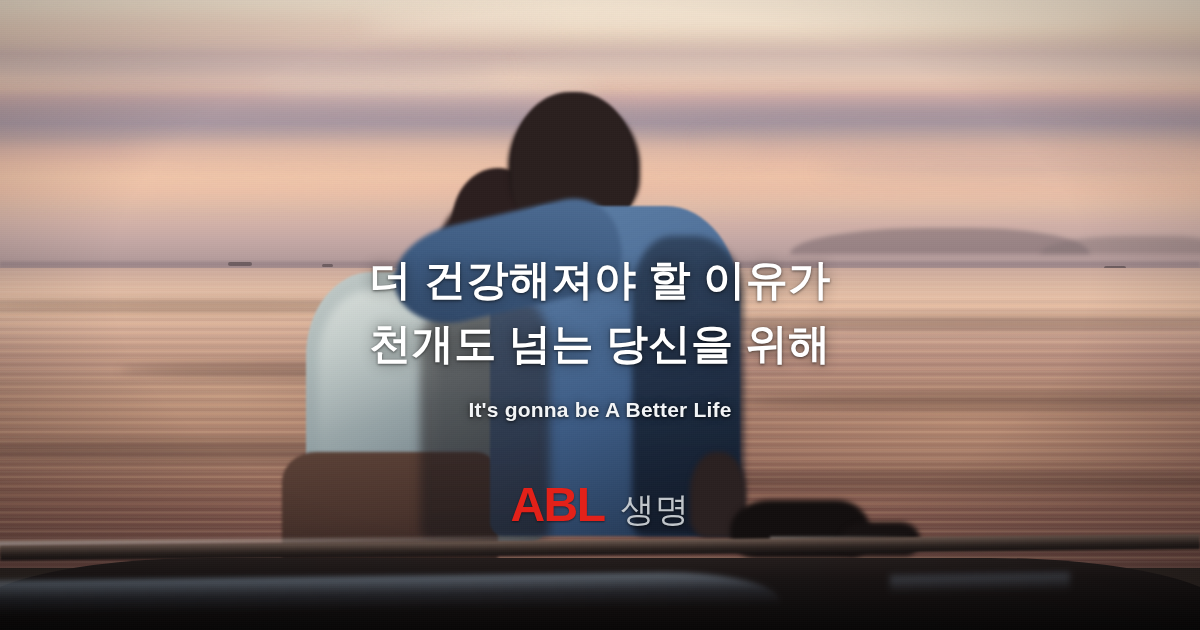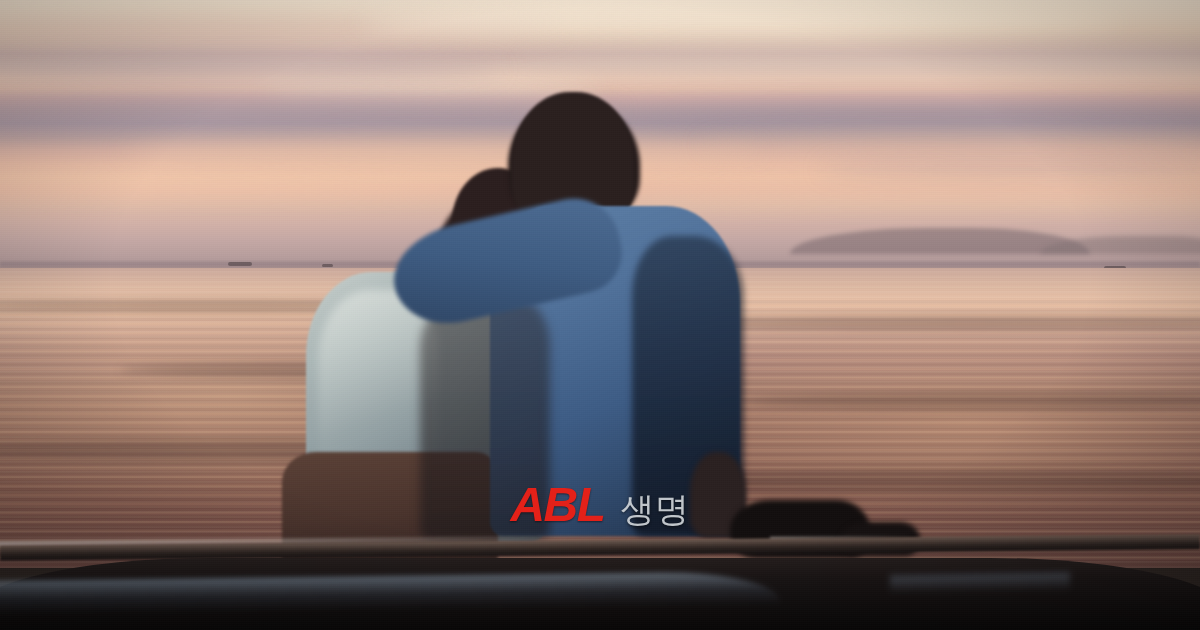--- a/index.html
+++ b/index.html
@@ -317,21 +317,20 @@
 
   
   .logo{
     position:absolute;left:0;top:481px;width:1200px;
     display:flex;align-items:baseline;justify-content:center;gap:16px;
   }
   .logo-abl{
     color:#e32119;
     font-size:48px;
     font-weight:700;
-    font-style:italic;
     letter-spacing:-1.5px;
     line-height:1;
     text-shadow:0 1px 2px rgba(0,0,0,.45);
   }
   .logo-kr{
     color:#cfd4d8;
     font-size:34px;
     font-weight:500;
     line-height:1;
     letter-spacing:.5px;
@@ -399,19 +398,24 @@
   <div class="roofrail-hi"></div>
   <div class="roofrail-hi2"></div>
   <div class="roofrail"></div>
   <div class="roof"></div>
   <div class="roofglass"></div>
   <div class="roofglass2"></div>
 
   <div class="vig"></div>
   <div class="grain"></div>
 
+  <div class="copy">
+    <div class="headline">더 건강해져야 할 이유가</div>
+    <div class="headline">천개도 넘는 당신을 위해</div>
+    <div class="tagline">It's gonna be A Better Life</div>
+  </div>
 
   <div class="logo">
     <span class="logo-abl">ABL</span>
     <span class="logo-kr">생명</span>
   </div>
 
 </div>
 
 </body></html>

